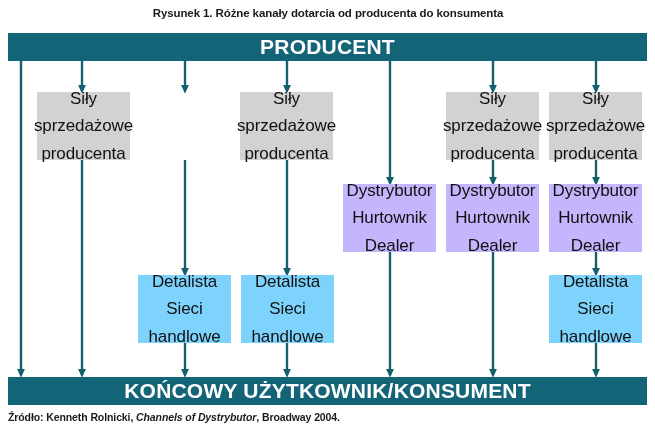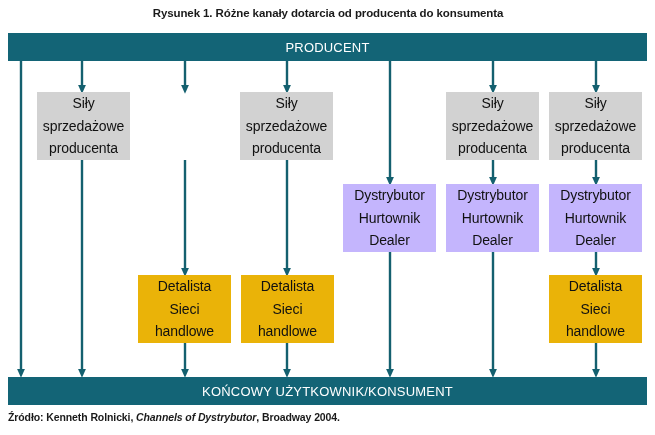--- a/index.html
+++ b/index.html
@@ -54,22 +54,22 @@
   }
 
   
   .bar {
     position: absolute;
     left: 8px;
     width: 639px;
     height: 28px;
     background: #136476;
     color: #ffffff;
-    font-size: 13px;
-    font-weight: normal;
+    font-size: 21px;
+    font-weight: bold;
     letter-spacing: 0.2px;
     display: flex;
     align-items: center;
     justify-content: center;
     box-sizing: border-box;
   }
   .bar-top { top: 33px; }
   .bar-bottom { top: 377px; }
 
   
@@ -83,30 +83,30 @@
   }
 
   
   .node {
     position: absolute;
     box-sizing: border-box;
     display: flex;
     flex-direction: column;
     align-items: center;
     justify-content: center;
-    font-size: 14px;
+    font-size: 17px;
     color: #111111;
     line-height: 1.62;
     text-align: center;
     letter-spacing: -0.1px;
   }
   .node span { display: block; white-space: nowrap; }
   .n-sales  { background: #d2d2d2; }
   .n-dist   { background: #c4b5fd; }
-  .n-retail { background: #eab308; }
+  .n-retail { background: #7dd3fc; }
 </style>
 </head>
 <body>
 
 <div id="figure">
 
   <div class="caption">Rysunek 1. Różne kanały dotarcia od producenta do konsumenta</div>
 
   <svg id="wires" viewBox="0 0 655 435" width="655" height="435" aria-hidden="true">
     <defs>

